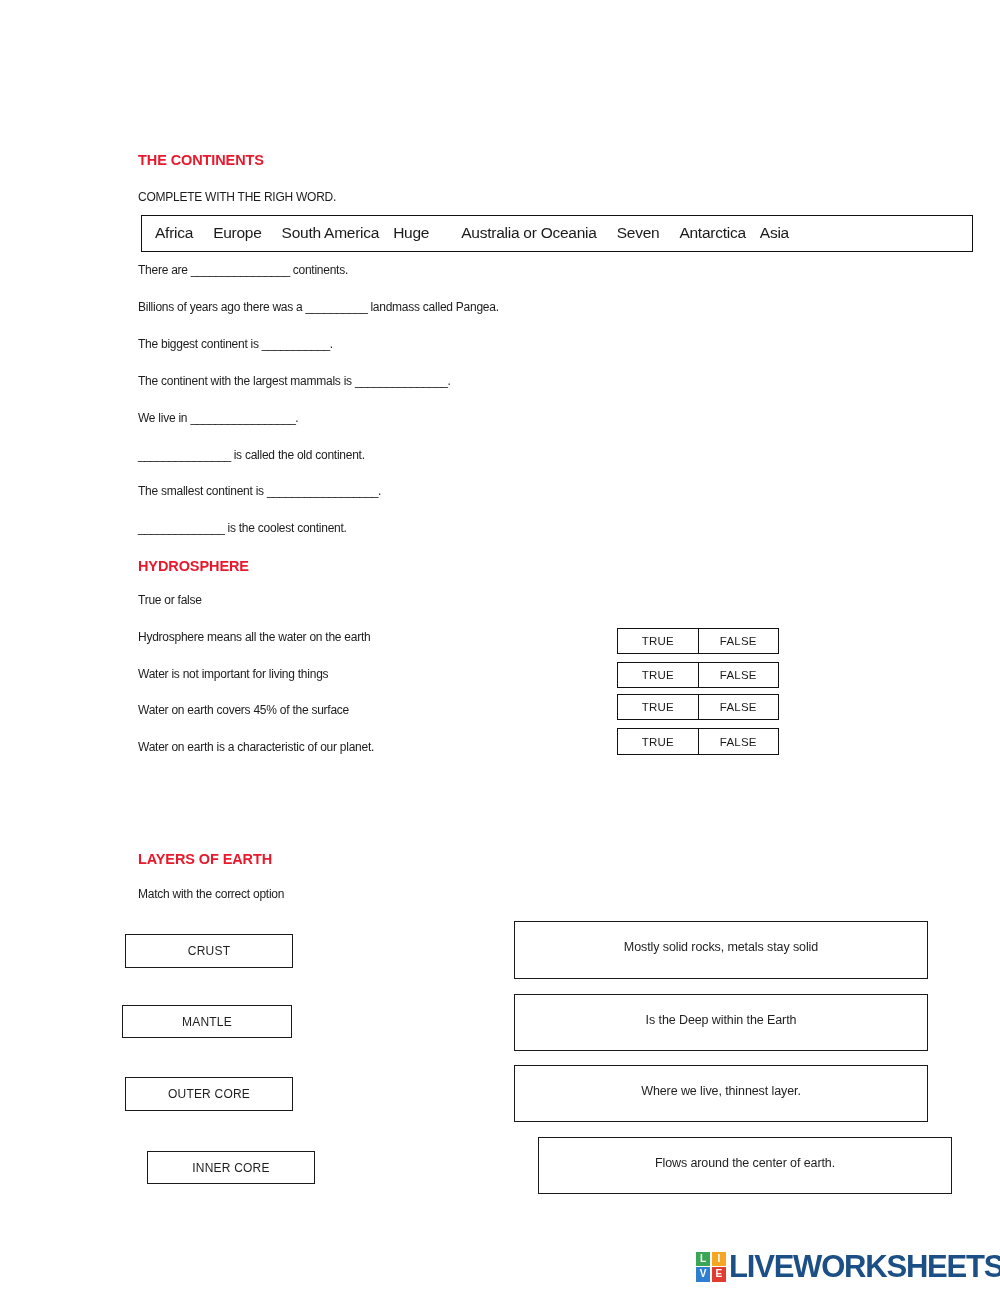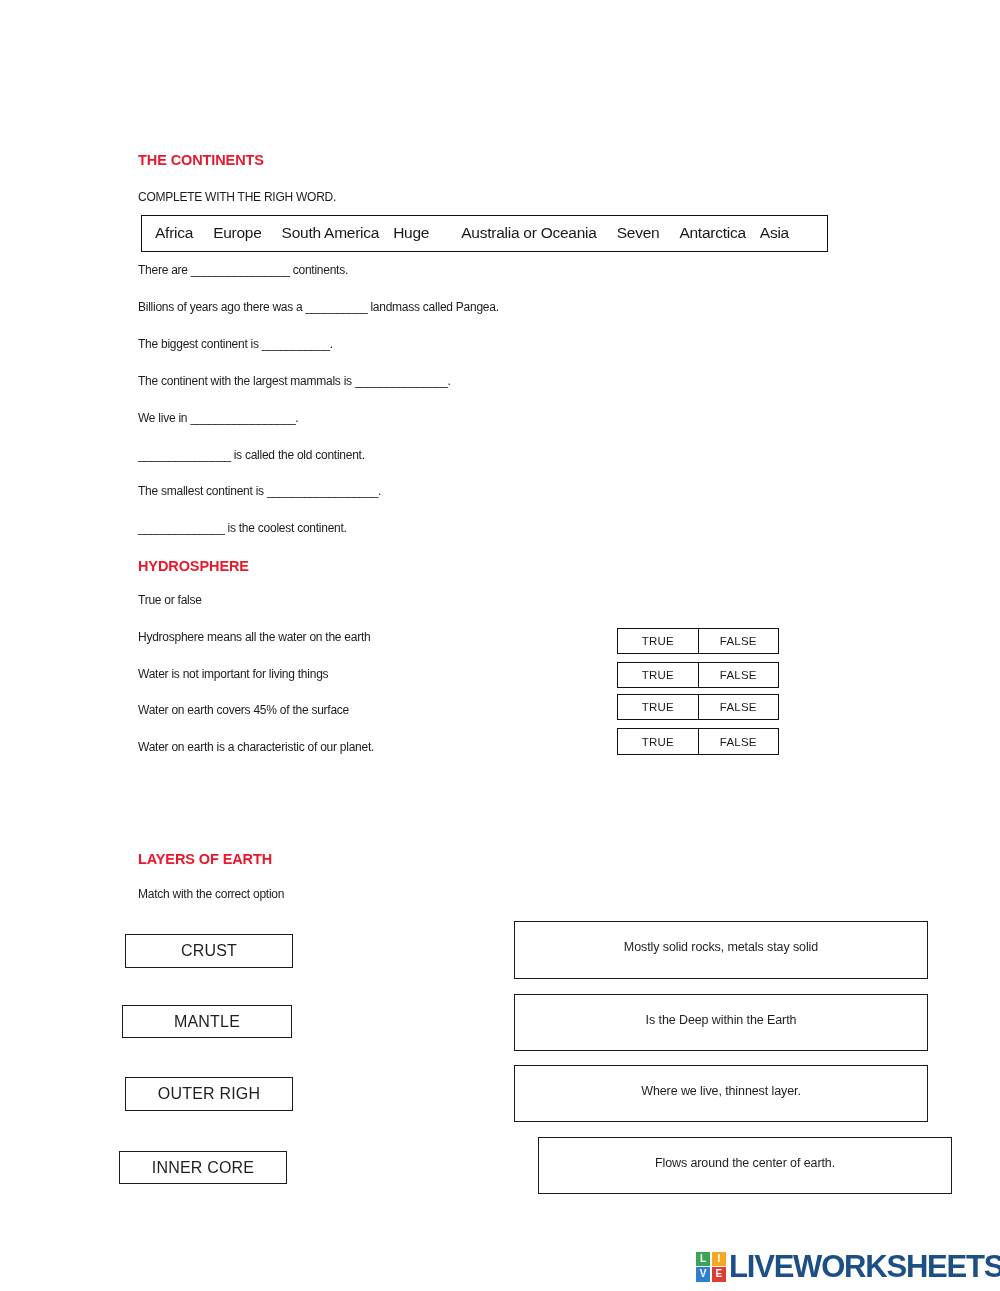--- a/index.html
+++ b/index.html
@@ -36,21 +36,21 @@
     color: #1c1c1c;
     white-space: nowrap;
     letter-spacing: -0.25px;
   }
 
   
   .wordbank {
     position: absolute;
     left: 141px;
     top: 215px;
-    width: 687px;
+    width: 832px;
     height: 37px;
     border: 1.3px solid #111;
     box-sizing: border-box;
     background: #fff;
   }
   .wordbank-inner {
     position: absolute;
     left: 13px;
     top: 8px;
     font-size: 15.5px;
@@ -87,21 +87,21 @@
 
   
   .match-box {
     position: absolute;
     border: 1.4px solid #1b1b1b;
     box-sizing: border-box;
     background: #fff;
     display: flex;
     align-items: center;
     justify-content: center;
-    font-size: 16px;
+    font-size: 12px;
     letter-spacing: 0.2px;
     color: #1f1f1f;
   }
   .desc-box {
     position: absolute;
     border: 1.4px solid #1b1b1b;
     box-sizing: border-box;
     background: #fff;
     font-size: 12.5px;
     letter-spacing: -0.1px;
@@ -205,22 +205,22 @@
     <div class="tf-cell">TRUE</div>
     <div class="tf-cell right">FALSE</div>
   </div>
 
   <div class="section-heading" style="left:138px; top:851px;">LAYERS OF EARTH</div>
 
   <div class="plain" style="left:138px; top:887px;">Match with the correct option</div>
 
   <div class="match-box" style="left:125px; top:934px; width:168px; height:34px;">CRUST</div>
   <div class="match-box" style="left:122px; top:1005px; width:170px; height:33px;">MANTLE</div>
-  <div class="match-box" style="left:125px; top:1077px; width:168px; height:34px;">OUTER RIGH</div>
-  <div class="match-box" style="left:119px; top:1151px; width:168px; height:33px;">INNER CORE</div>
+  <div class="match-box" style="left:125px; top:1077px; width:168px; height:34px;">OUTER CORE</div>
+  <div class="match-box" style="left:147px; top:1151px; width:168px; height:33px;">INNER CORE</div>
 
   <div class="desc-box" style="left:514px; top:921px; width:414px; height:58px;">
     <div class="desc-text">Mostly solid rocks, metals stay solid</div>
   </div>
   <div class="desc-box" style="left:514px; top:994px; width:414px; height:57px;">
     <div class="desc-text">Is the Deep within the Earth</div>
   </div>
   <div class="desc-box" style="left:514px; top:1065px; width:414px; height:57px;">
     <div class="desc-text">Where we live, thinnest layer.</div>
   </div>

